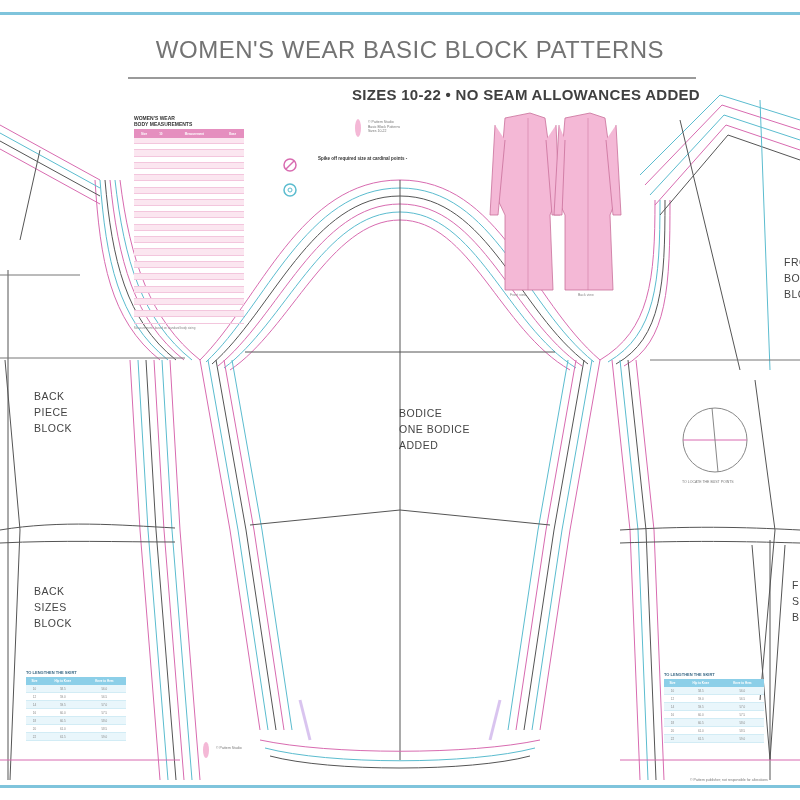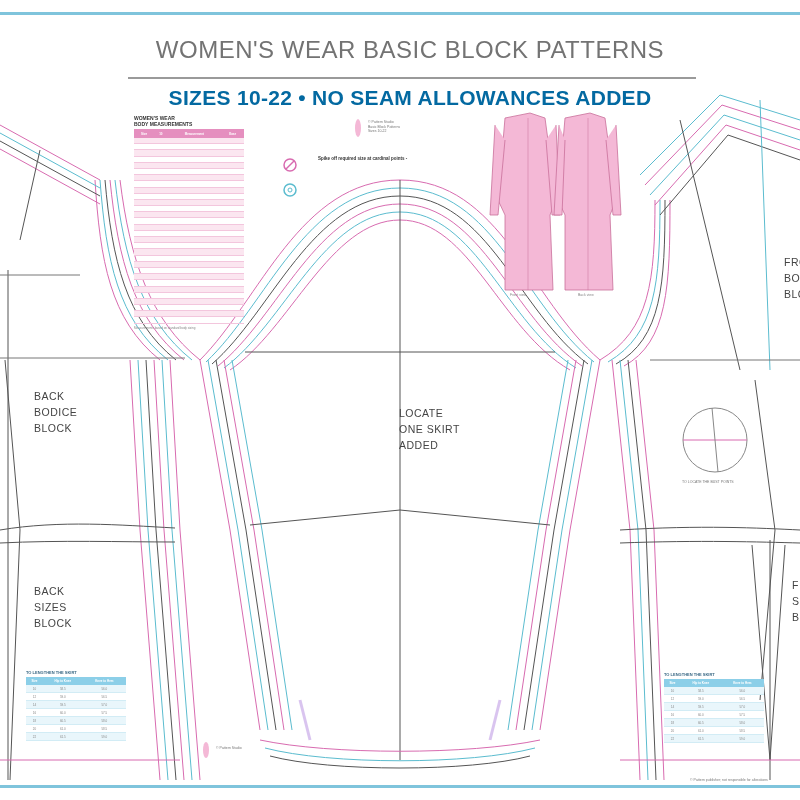--- a/index.html
+++ b/index.html
@@ -1,21 +1,21 @@
 <!DOCTYPE html>
 <html><head>
 <meta charset="utf-8">
 <style>
   html, body { margin:0; padding:0; background:#ffffff; }
   body { width:800px; height:800px; position:relative; overflow:hidden; font-family:"Liberation Sans", sans-serif; }
   .rule-top { position:absolute; left:0; top:12px; width:800px; height:3px; background:#7fc4dc; }
   .rule-bottom { position:absolute; left:0; top:785px; width:800px; height:3px; background:#7fc4dc; }
   .title { position:absolute; left:120px; top:36px; width:580px; text-align:center; font-size:24px; letter-spacing:0.5px; color:#737373; font-weight:normal; }
   .title-rule { position:absolute; left:128px; top:77px; width:568px; height:2px; background:#9a9a9a; }
-  .subtitle { position:absolute; left:120px; top:86px; width:580px; text-align:center; font-size:21px; font-weight:bold; color:#0369a1; letter-spacing:0.3px; }
+  .subtitle { position:absolute; left:120px; top:86px; width:580px; text-align:right; font-size:15px; font-weight:bold; color:#404040; letter-spacing:0.3px; }
   svg.canvas { position:absolute; left:0; top:0; }
   .label { position:absolute; font-size:10.5px; color:#444; line-height:16px; letter-spacing:0.5px; }
   .meas { position:absolute; left:134px; top:115px; width:110px; }
   .meas-title { font-size:5px; font-weight:bold; color:#333; line-height:6px; }
   .meas table { border-collapse:collapse; width:110px; margin-top:2px; }
   .meas th { background:#e58fbf; height:7px; font-size:3px; color:#fff; }
   .meas td { height:5.2px; font-size:3px; border-bottom:0.5px solid #f3c6dd; padding:0; color:#777; }
   .meas tr:nth-child(even) td { background:#fbe6f0; }
   .meas-note { font-size:3px; color:#888; margin-top:2px; }
   .bl-table { position:absolute; width:100px; }
@@ -167,31 +167,31 @@
     <path d="M616,125 L621,215 L613,215 L606,140" fill="#f4b8d6" stroke="#c9709b" stroke-width="0.8"></path>
     <line x1="588" y1="118" x2="588" y2="290" stroke="#c9709b" stroke-width="0.5"></line>
   </g>
 </svg>
 
 <div class="dress-cap" style="left:510px;top:293px;">Front view</div>
 <div class="dress-cap" style="left:578px;top:293px;">Back view</div>
 
 <div class="label" style="left:34px;top:388px;">
   <div>BACK</div>
-    <div>BODICE</div>
+    <div>PIECE</div>
     <div>BLOCK</div>
 </div>
 <div class="label" style="left:34px;top:583px;">
   <div>BACK</div>
     <div>SIZES</div>
     <div>BLOCK</div>
 </div>
 <div class="label" style="left:399px;top:405px;">
-  <div>LOCATE</div>
-    <div>ONE SKIRT</div>
+  <div>BODICE</div>
+    <div>ONE BODICE</div>
     <div>ADDED</div>
 </div>
 <div class="label" style="left:784px;top:254px;">
   <div>FRO</div>
     <div>BO</div>
     <div>BLO</div>
 </div>
 <div class="label" style="left:792px;top:577px;">
   <div>F</div>
     <div>S</div>

